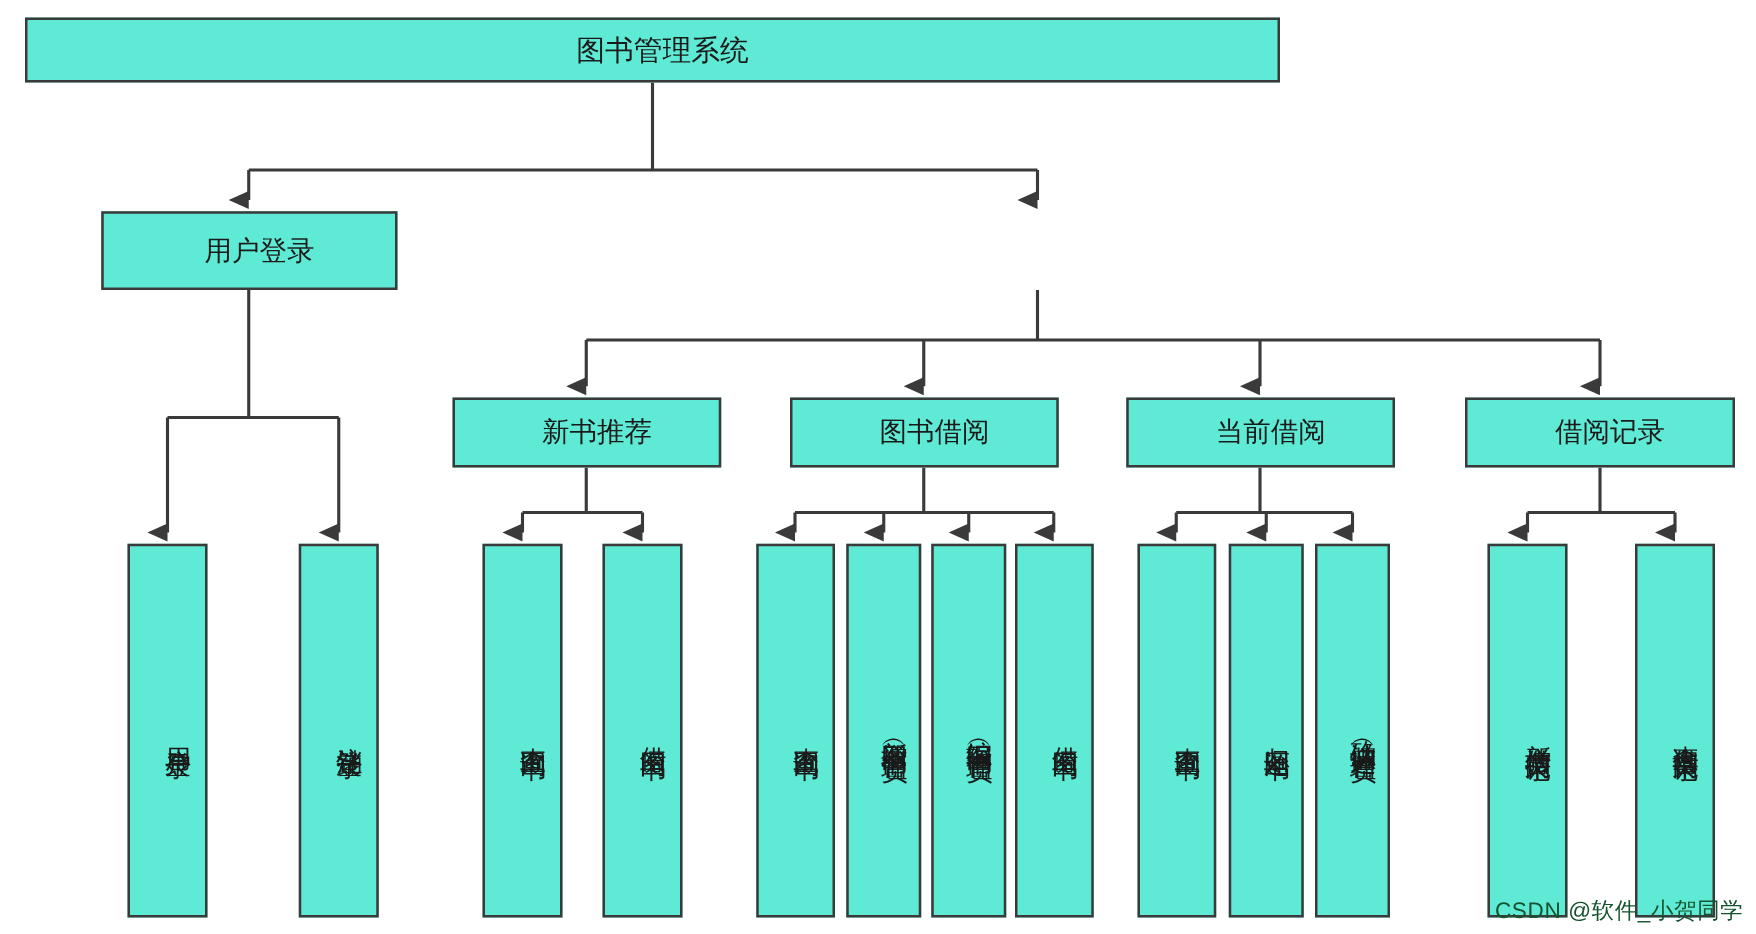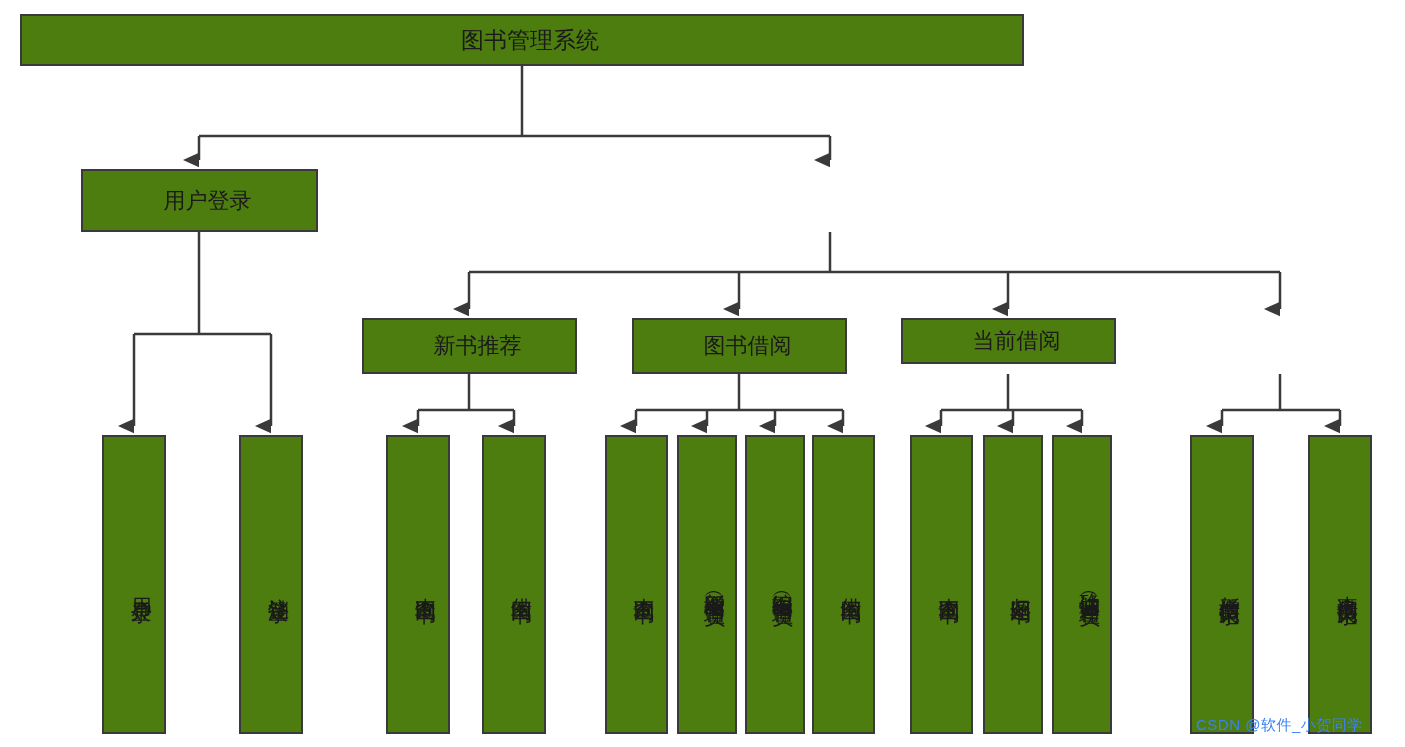--- a/index.html
+++ b/index.html
@@ -21,21 +21,21 @@
     position: absolute;
     left: 0;
     top: 0;
     width: 1405px;
     height: 747px;
   }
   .node {
     position: absolute;
     box-sizing: border-box;
     border: 2px solid #3a3a3a;
-    background: #4d7c0f;
+    background: #5eead4;
     display: flex;
     align-items: center;
     justify-content: center;
     color: #1a1a1a;
     z-index: 2;
     padding-left: 16px;
   }
   .node.level0 { font-size: 23px; }
   .node.level1 { font-size: 22px; }
   .node.level2 { font-size: 22px; }
@@ -47,22 +47,22 @@
     line-height: 1;
     padding-top: 6px;
     padding-bottom: 6px;
   }
   .node .lbl {
     display: block;
     white-space: nowrap;
   }
   .watermark {
     position: absolute;
-    font-size: 15px;
-    color: #3b82f6;
+    font-size: 18px;
+    color: #14532d;
     white-space: nowrap;
     z-index: 3;
     letter-spacing: 0.5px;
   }
 </style>
 </head>
 <body>
 
 <div id="canvas">
 
@@ -126,22 +126,25 @@
   <div class="node level1" style="left:81px; top:169px; width:237px; height:63px;">
     <span class="lbl">用户登录</span>
   </div>
 
   <div class="node level2" style="left:632px; top:318px; width:215px; height:56px;">
     <span class="lbl">图书借阅</span>
   </div>
   <div class="node level2" style="left:362px; top:318px; width:215px; height:56px;">
     <span class="lbl">新书推荐</span>
   </div>
-  <div class="node level2" style="left:901px; top:318px; width:215px; height:46px;">
+  <div class="node level2" style="left:901px; top:318px; width:215px; height:56px;">
     <span class="lbl">当前借阅</span>
+  </div>
+  <div class="node level2" style="left:1172px; top:318px; width:216px; height:56px;">
+    <span class="lbl">借阅记录</span>
   </div>
 
   <div class="node leaf" style="left:102px; top:435px; width:64px; height:299px;">
     <span class="lbl">用户登录</span>
   </div>
   <div class="node leaf" style="left:239px; top:435px; width:64px; height:299px;">
     <span class="lbl">注销登录</span>
   </div>
 
   <div class="node leaf" style="left:386px; top:435px; width:64px; height:299px;">

